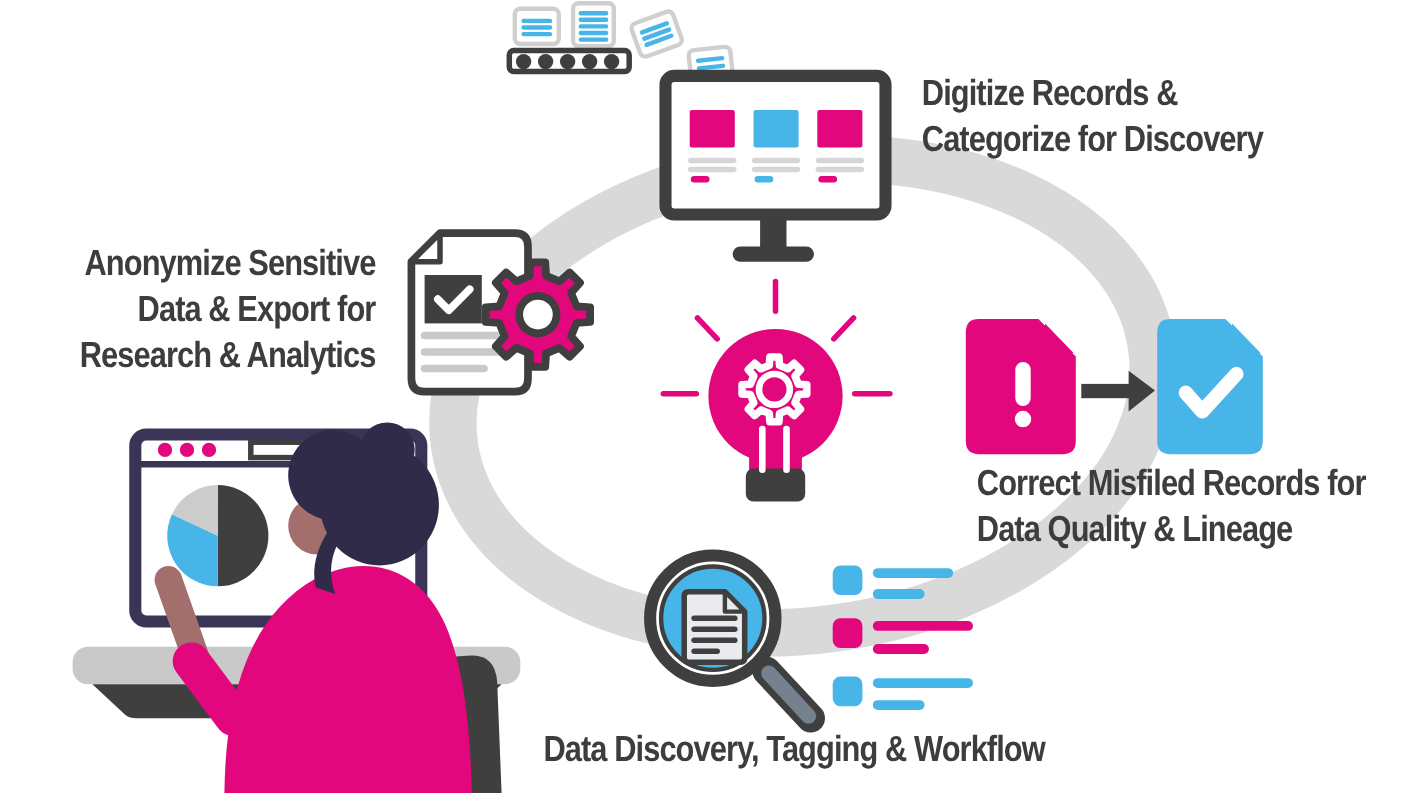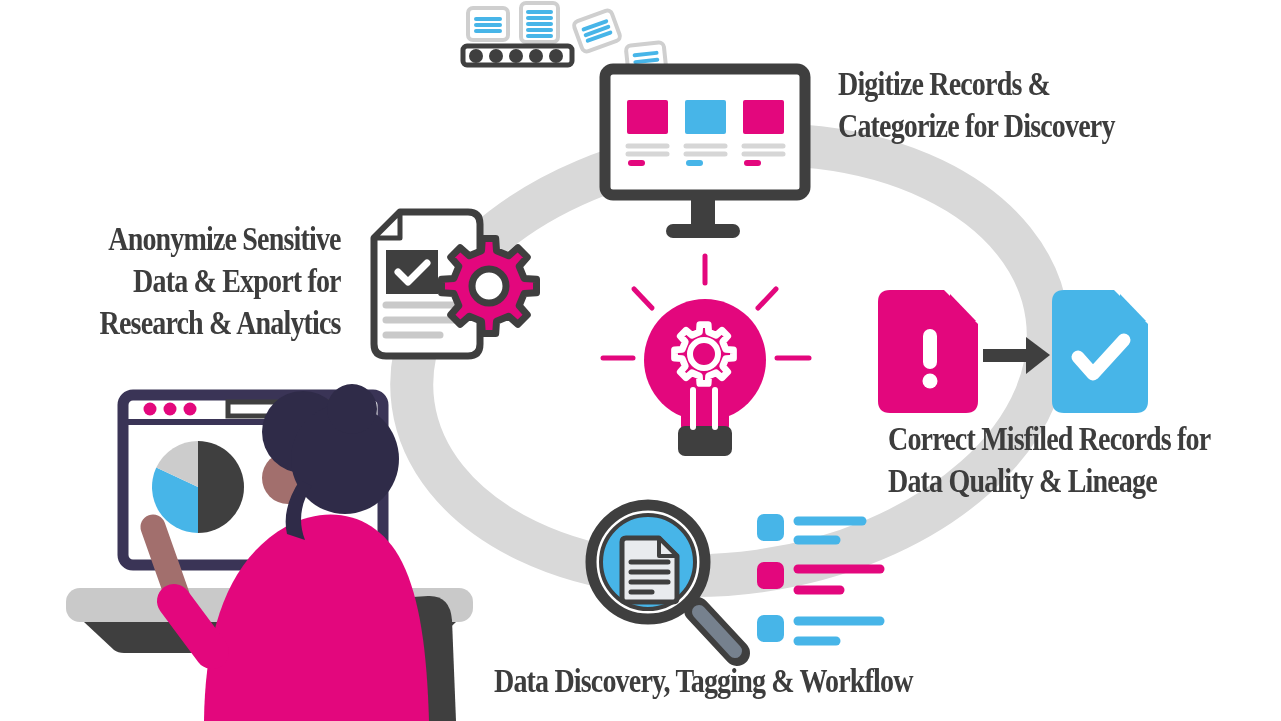--- a/index.html
+++ b/index.html
@@ -4,21 +4,21 @@
 <title>Diagram</title>
 <style>
   :root{
     --pink:#e3077d; --blue:#47b5e8; --dark:#3f3f3f; --ring:#d9d9d9;
     --doc_border:#cfcfcf; --card_line:#d6d6d6; --doc_lines:#c9c9c9;
     --hair:#2f2b48; --frame:#3a3456; --skin:#a26f6d; --handle:#76818e;
     --mag_doc:#e9ebee; --pie_gray:#cccccc; --desk:#c9c9c9; --text:#3d3d3d;
   }
   html,body{margin:0;padding:0;background:#fff;}
   #stage{position:relative;width:1281px;height:721px;background:#fff;overflow:hidden;
-         font-family:Liberation Serif, serif;}
+         font-family:Liberation Sans, sans-serif;}
   #art{position:absolute;left:0;top:0;}
   .label{position:absolute;font-weight:700;font-size:33px;line-height:42px;
          letter-spacing:-1px;color:var(--text);white-space:nowrap;
          transform:scaleX(.85);transform-origin:0 0;}
   #lab-digitize{left:838px;top:63px;}
   #lab-anonymize{right:940px;top:218px;text-align:right;transform-origin:100% 0;}
   #lab-correct{left:888px;top:418px;}
   #lab-discover{left:494px;top:660px;}
   
   .fp{fill:var(--pink)} .fb{fill:var(--blue)} .fd{fill:var(--dark)} .fw{fill:#fff} .fn{fill:none}

